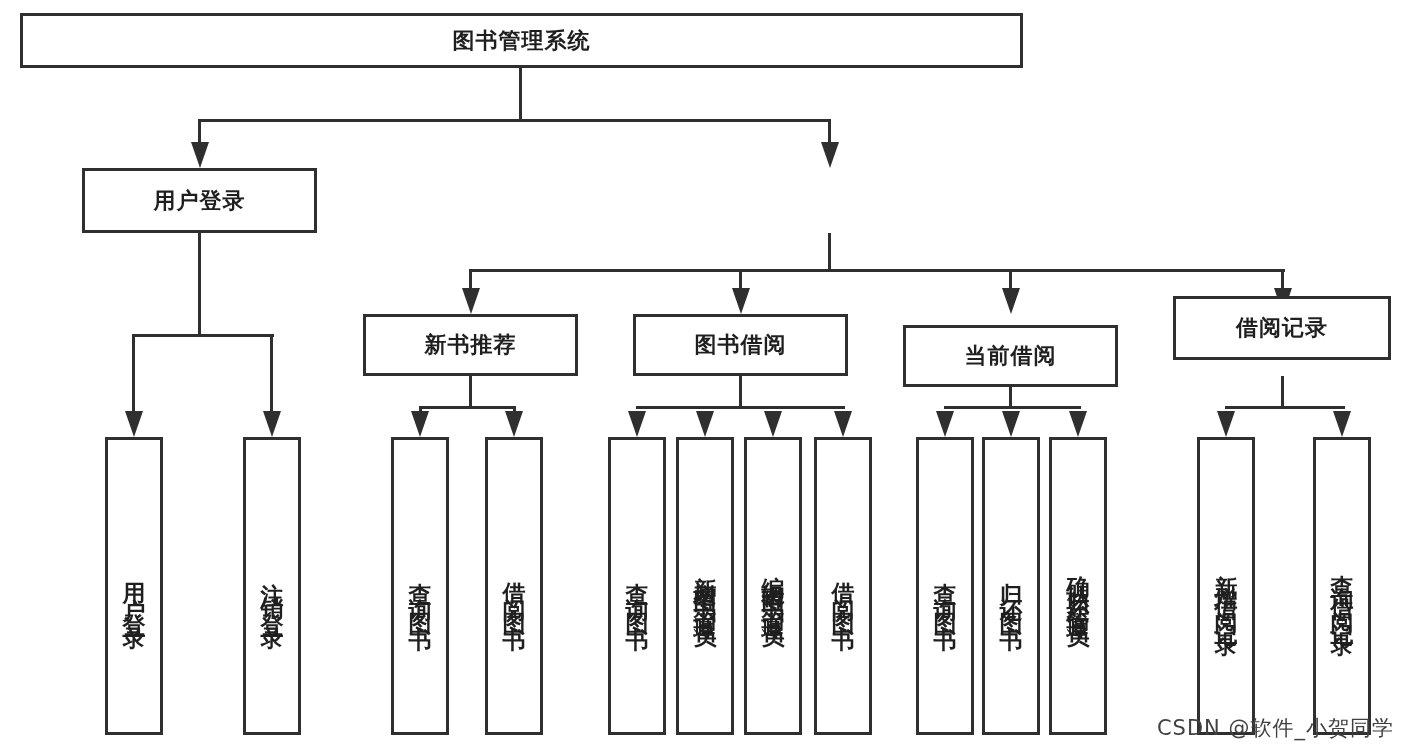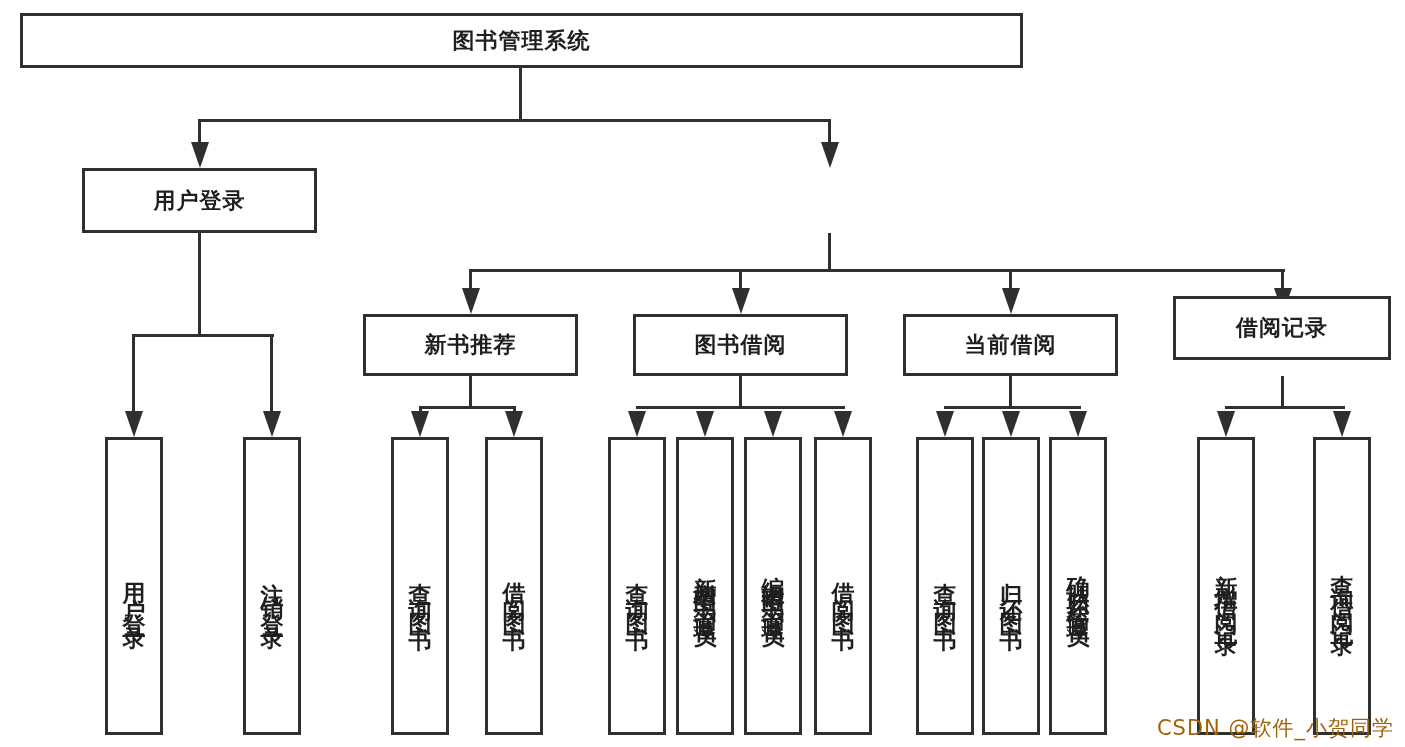--- a/index.html
+++ b/index.html
@@ -47,37 +47,37 @@
     border-right: 9px solid transparent;
     border-top: 26px solid #2f2f2f;
     z-index: 1;
   }
   .watermark {
     position: absolute;
     right: 11px;
     top: 714px;
     font-size: 21px;
     letter-spacing: 1px;
-    color: #a16207;
+    color: #404040;
     z-index: 3;
     white-space: nowrap;
   }
 </style>
 </head>
 <body>
 
 <div id="canvas">
 
   <div class="box" style="left:20px; top:13px; width:1003px; height:55px;">图书管理系统</div>
 
   <div class="box" style="left:82px; top:168px; width:235px; height:65px;">用户登录</div>
 
   <div class="box" style="left:633px; top:314px; width:215px; height:62px;">图书借阅</div>
   <div class="box" style="left:363px; top:314px; width:215px; height:62px;">新书推荐</div>
-  <div class="box" style="left:903px; top:314px; width:215px; height:62px;">当前借阅</div>
+  <div class="box" style="left:903px; top:325px; width:215px; height:62px;">当前借阅</div>
   <div class="box" style="left:1173px; top:296px; width:218px; height:64px;">借阅记录</div>
 
   <div class="box vbox" style="left:105px; top:437px; width:58px; height:298px;">
     <span class="vt vt4">用户登录</span>
   </div>
   <div class="box vbox" style="left:243px; top:437px; width:58px; height:298px;">
     <span class="vt vt4">注销登录</span>
   </div>
 
   <div class="box vbox" style="left:391px; top:437px; width:58px; height:298px;">

